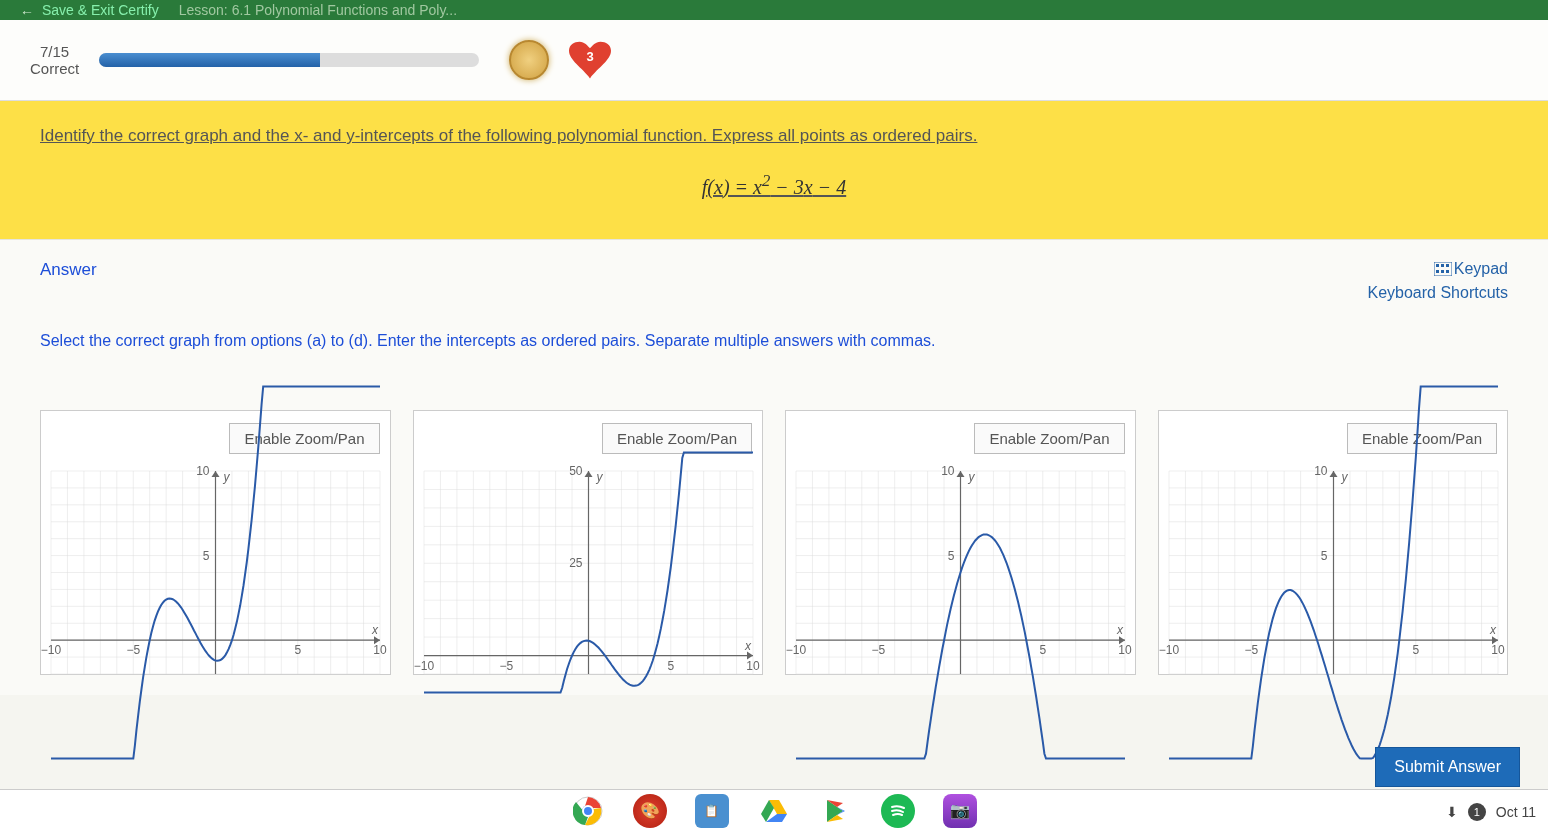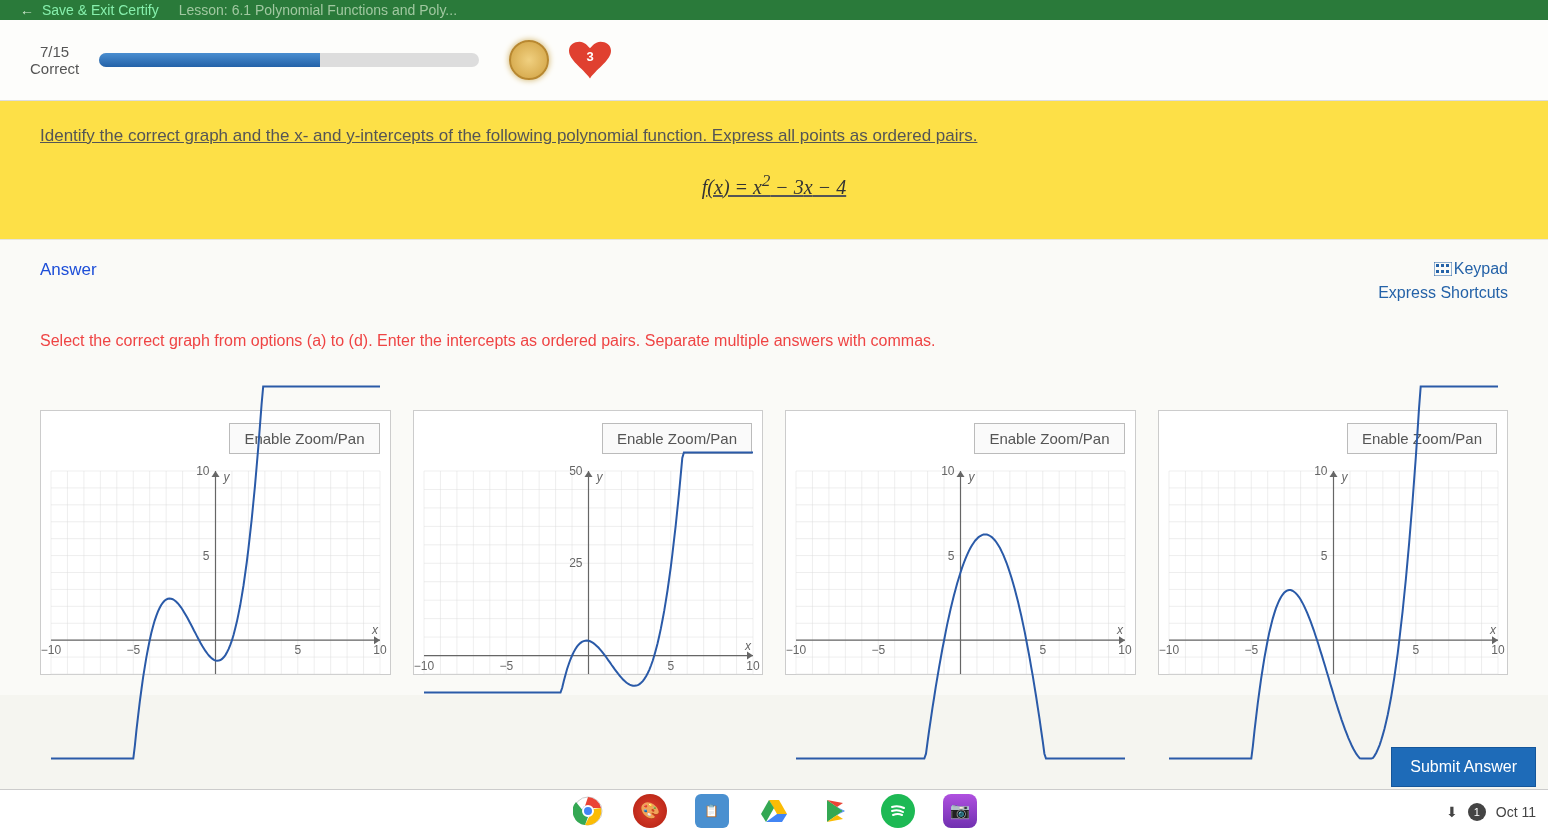--- a/index.html
+++ b/index.html
@@ -20,26 +20,26 @@
 .question-body { padding: 25px 40px 40px; background: #fde047; color: #555; text-decoration: underline; }
 .qtext { font-size: 17px; }
 .formula { text-align: center; font-size: 20px; font-family: "Times New Roman", serif; font-style: italic; margin-top: 25px; color: #333; }
 .answer-section { background: #fafaf7; border-top: 1px solid #e5e5e0; padding: 20px 40px; }
 .answer-head { display: flex; }
 .answer-label { font-size: 17px; color: #1d4ed8; flex: 1; }
 .keypad-wrap { text-align: right; }
 .keypad { color: #2462a8; font-size: 16px; display: inline-flex; align-items: center; gap: 2px; }
 .keypad-icon { width: 18px; height: 14px; }
 .shortcuts { color: #2462a8; font-size: 16px; margin-top: 4px; }
-.instructions { font-size: 16px; color: #ef4444; margin-top: 30px; }
+.instructions { font-size: 16px; color: #1d4ed8; margin-top: 30px; }
 .graphs { display: flex; gap: 22px; margin-top: 60px; }
 .graph-card { flex: 1; border: 1px solid #ccc; background: #fff; position: relative; height: 265px; }
 .zoom-btn { position: absolute; top: 12px; right: 10px; border: 1px solid #bbb; background: #fafafa; padding: 6px 14px; font-size: 15px; color: #555; }
 .plot { position: absolute; top: 60px; left: 10px; right: 10px; bottom: 0; }
-.submit-btn { position: absolute; right: 12px; bottom: 44px; background: #1e6bb8; color: #fff; border: 1px solid #15569a; padding: 10px 18px; font-size: 16px; }
+.submit-btn { position: absolute; right: 28px; bottom: 44px; background: #1e6bb8; color: #fff; border: 1px solid #15569a; padding: 10px 18px; font-size: 16px; }
 .taskbar { position: absolute; bottom: 0; left: 0; right: 0; height: 42px; background: #fff; border-top: 1px solid #ccc; display: flex; align-items: center; justify-content: center; gap: 28px; }
 .task-icon { width: 34px; height: 34px; border-radius: 50%; display: flex; align-items: center; justify-content: center; }
 .clock { position: absolute; right: 12px; bottom: 10px; font-size: 14px; color: #444; display: flex; align-items: center; gap: 10px; }
 .notif-badge { background: #444; color: #fff; border-radius: 50%; width: 18px; height: 18px; font-size: 11px; display: flex; align-items: center; justify-content: center; }
 svg.axis text { font-family: Arial; font-size: 12px; fill: #666; }
 </style>
 </head>
 <body>
 
 <div class="topbar">
@@ -81,21 +81,21 @@
             <rect x="0" y="0" width="18" height="14" fill="none" stroke="#2462a8"></rect>
             <rect x="2" y="2" width="3" height="3" fill="#2462a8"></rect>
             <rect x="7" y="2" width="3" height="3" fill="#2462a8"></rect>
             <rect x="12" y="2" width="3" height="3" fill="#2462a8"></rect>
             <rect x="2" y="8" width="3" height="3" fill="#2462a8"></rect>
             <rect x="7" y="8" width="3" height="3" fill="#2462a8"></rect>
             <rect x="12" y="8" width="3" height="3" fill="#2462a8"></rect>
           </svg>
         <span>Keypad</span>
       </div>
-      <div class="shortcuts">Express Shortcuts</div>
+      <div class="shortcuts">Keyboard Shortcuts</div>
     </div>
   </div>
   <div class="instructions">Select the correct graph from options (a) to (d). Enter the intercepts as ordered pairs. Separate multiple answers with commas.</div>
 
   <div class="graphs">
     <div class="graph-card">
       <button class="zoom-btn">Enable Zoom/Pan</button>
       <div class="plot"><svg class="axis" width="329" height="203" style="overflow:visible">
             <line x1="0" y1="0" x2="0" y2="203" stroke="#ddd" stroke-width="0.5"></line>
             <line x1="16.45" y1="0" x2="16.45" y2="203" stroke="#ddd" stroke-width="0.5"></line>

